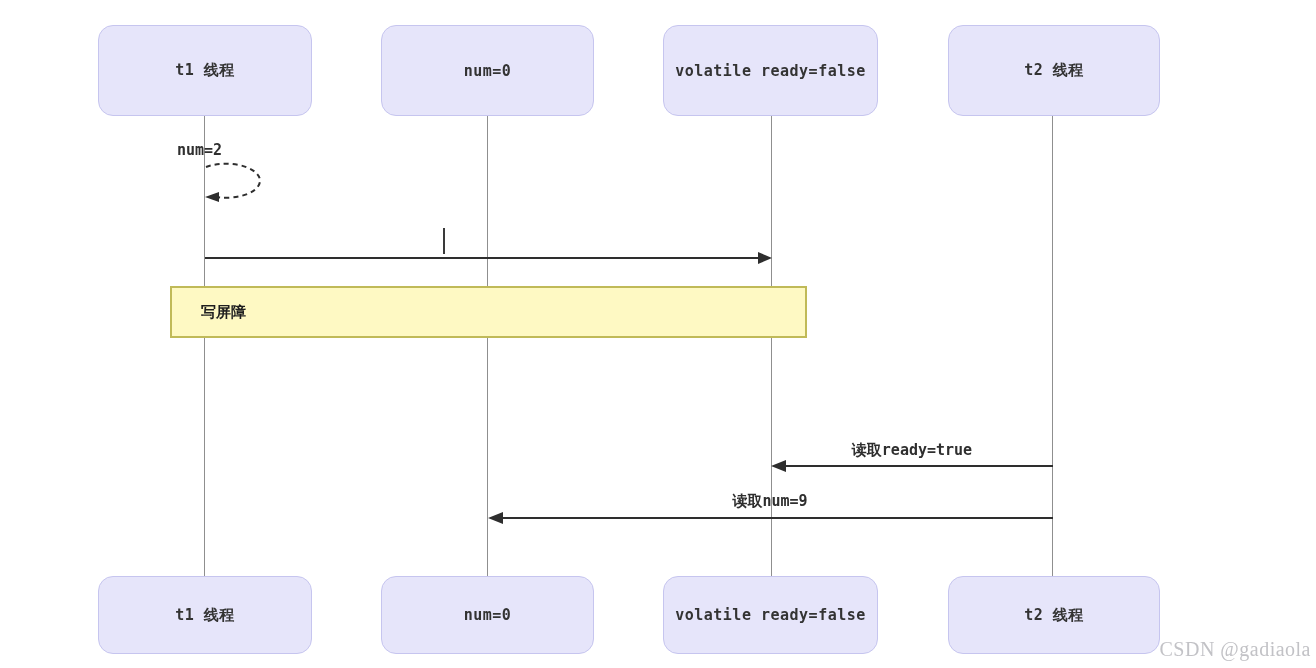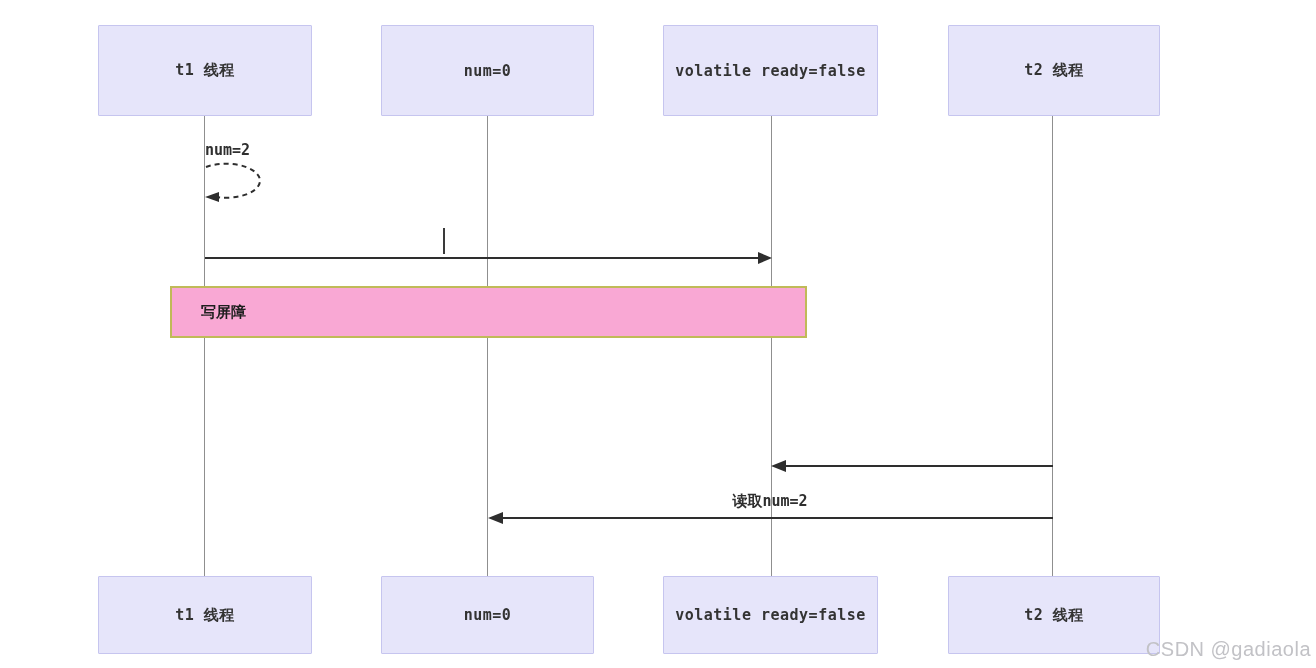--- a/index.html
+++ b/index.html
@@ -1,45 +1,45 @@
 <!DOCTYPE html>
 <html><head>
 <meta charset="utf-8">
 <style>
   html,body{margin:0;padding:0;background:#ffffff;}
   .canvas{
     position:relative;width:1316px;height:668px;background:#ffffff;overflow:hidden;
     font-family:"DejaVu Sans Mono","Liberation Mono",monospace;
   }
   .actor{
-    position:absolute;background:#e6e5fa;border:1px solid #c6c5ef;border-radius:1px;
+    position:absolute;background:#e6e5fa;border:1px solid #c6c5ef;border-radius:15px;
     display:flex;align-items:center;justify-content:center;
     font-size:15px;font-weight:bold;color:#333333;letter-spacing:0.5px;
     box-sizing:border-box;
   }
   .lifeline{
     position:absolute;width:1px;background:#8f8f8f;
   }
   .msg-label{
     position:absolute;font-size:15px;font-weight:bold;color:#2f2f2f;white-space:nowrap;
   }
   .centered{text-align:center;}
   .barrier{
-    position:absolute;background:#f9a8d4;border:2px solid #c0ba58;
+    position:absolute;background:#fef9c3;border:2px solid #c0ba58;
     box-sizing:border-box;display:flex;align-items:center;
     font-size:15px;font-weight:bold;color:#1f1f1f;
   }
   .barrier span{padding-left:29px;}
   .caret{
     position:absolute;width:2px;background:#3a3a3a;
   }
   .overlay{position:absolute;left:0;top:0;pointer-events:none;}
   .watermark{
     position:absolute;right:5px;bottom:7px;
-    font-family:Liberation Sans, sans-serif;
+    font-family:Liberation Serif, serif;
     font-size:20px;color:#c2c2c6;letter-spacing:0.5px;
   }
 </style>
 </head>
 <body>
 
 <div class="canvas">
 
   <div class="lifeline" style="left:204px;top:116px;height:461px;"></div>
   <div class="lifeline" style="left:487px;top:116px;height:461px;"></div>
@@ -67,26 +67,27 @@
     <line x1="205" y1="258" x2="759" y2="258" stroke="#2e2e2e" stroke-width="2"></line>
     <polygon points="772,258 758,252 758,264" fill="#2e2e2e"></polygon>
 
     <line x1="1053" y1="466" x2="785" y2="466" stroke="#2e2e2e" stroke-width="2"></line>
     <polygon points="771,466 786,460 786,472" fill="#2e2e2e"></polygon>
 
     <line x1="1053" y1="518" x2="502" y2="518" stroke="#2e2e2e" stroke-width="2"></line>
     <polygon points="488,518 503,512 503,524" fill="#2e2e2e"></polygon>
   </svg>
 
-  <div class="msg-label" style="left:177px;top:141px;margin-left:28px;">num=2</div>
+  <div class="msg-label" style="left:177px;top:141px;">num=2</div>
 
   <div class="caret" style="left:443px;top:228px;height:26px;"></div>
 
+  <div class="msg-label centered" style="left:812px;top:441px;width:200px;">读取ready=true</div>
 
-  <div class="msg-label centered" style="left:670px;top:492px;width:200px;">读取num=2</div>
+  <div class="msg-label centered" style="left:670px;top:492px;width:200px;">读取num=9</div>
 
   <div class="barrier" style="left:170px;top:286px;width:637px;height:52px;">
     <span>写屏障</span>
   </div>
 
   <div class="actor" style="left:98px;top:576px;width:214px;height:78px;">
     <span>t1 线程</span>
   </div>
   <div class="actor" style="left:381px;top:576px;width:213px;height:78px;">
     <span>num=0</span>

